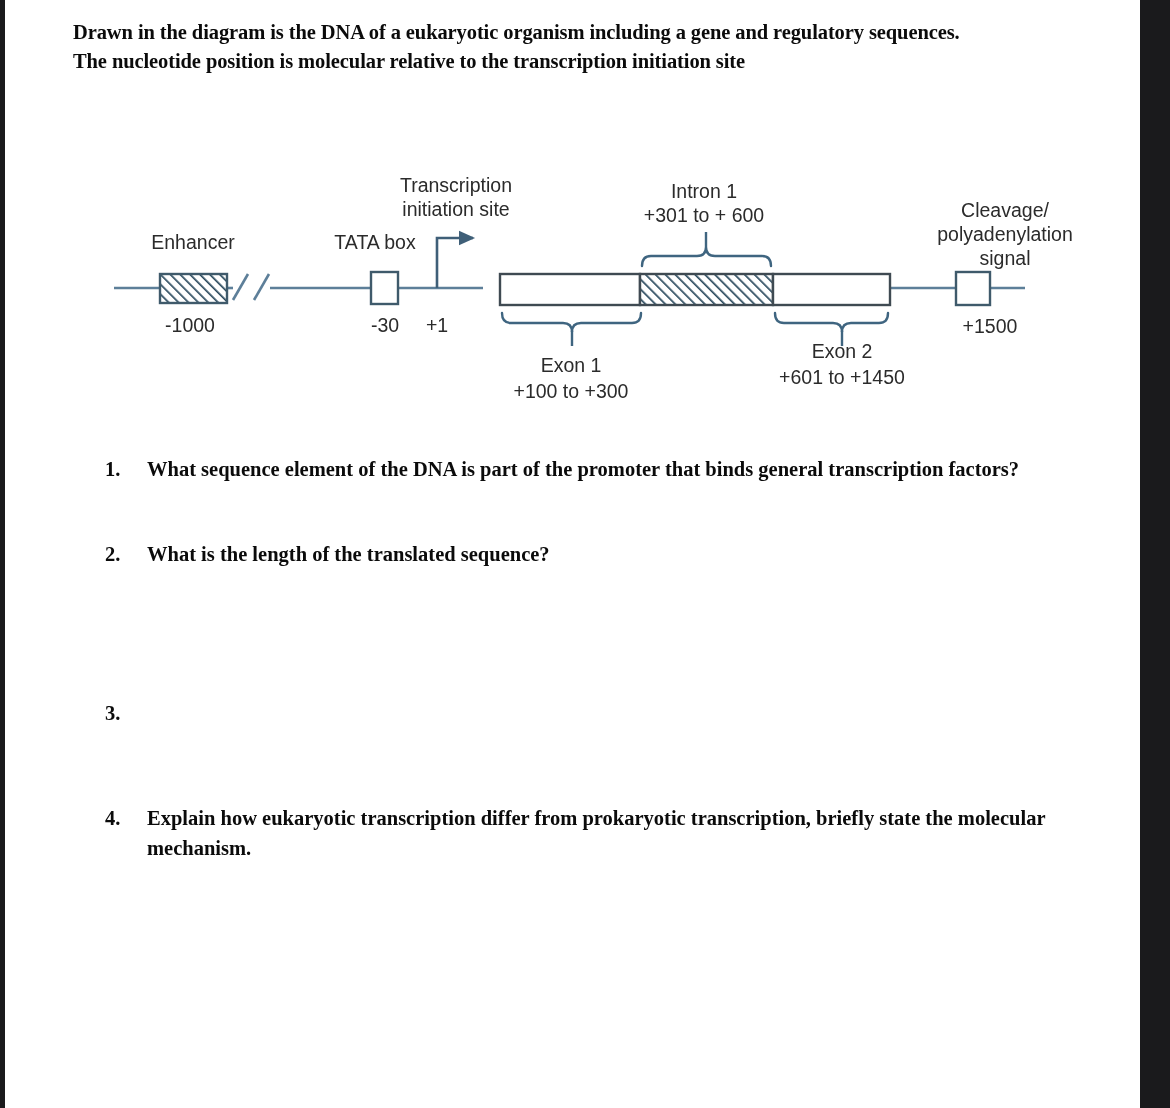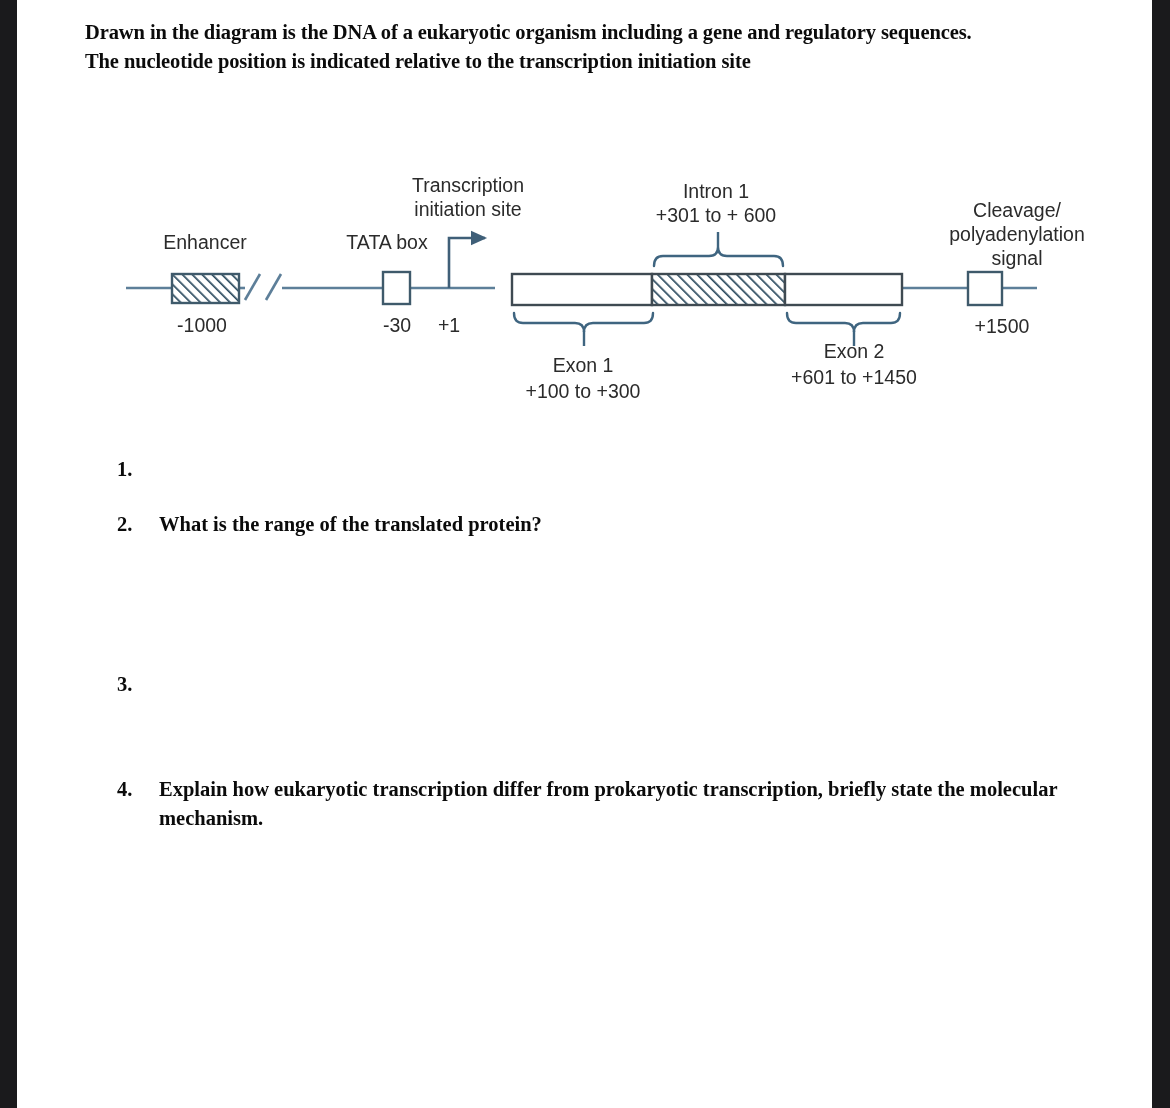--- a/index.html
+++ b/index.html
@@ -8,21 +8,21 @@
     background: #1a1a1c;
   }
   body {
     width: 1170px;
     height: 1108px;
     font-family: "Liberation Sans", sans-serif;
     overflow: hidden;
   }
   #page {
     position: absolute;
-    left: 17px;
+    left: 5px;
     top: 0px;
     width: 1135px;
     height: 1108px;
     background: #ffffff;
   }
 
   
   .intro {
     position: absolute;
     left: 68px;
@@ -80,21 +80,21 @@
   .q-3 { top: 185px; }
   .q-4 { top: 290px; }
 </style>
 </head>
 <body>
 
 <div id="page">
 
   <div class="intro">
     <div>Drawn in the diagram is the DNA of a eukaryotic organism including a gene and regulatory sequences.</div>
-    <div>The nucleotide position is indicated relative to the transcription initiation site</div>
+    <div>The nucleotide position is molecular relative to the transcription initiation site</div>
   </div>
 
   <div id="diagram">
     <svg width="1135" height="260" viewBox="0 0 1135 260" xmlns="http://www.w3.org/2000/svg">
       <defs>
         <pattern id="hatchPattern" width="7" height="7" patternTransform="rotate(-45)" patternUnits="userSpaceOnUse">
           <rect width="7" height="7" fill="#ffffff"></rect>
           <line x1="0" y1="0" x2="0" y2="7" stroke="#2b4a5e" stroke-width="3.4"></line>
         </pattern>
         <marker id="arrowHead" markerWidth="7" markerHeight="7" refX="5.4" refY="3.1" orient="auto">
@@ -161,25 +161,26 @@
       <text class="dtext" x="1000" y="91" text-anchor="middle">polyadenylation</text>
       <text class="dtext" x="1000" y="115" text-anchor="middle">signal</text>
       <text class="dtext" x="985" y="183" text-anchor="middle">+1500</text>
     </svg>
   </div>
 
   <div class="qlist">
 
     <div class="q q-1">
       <span class="num">1.</span>
+      <span>What sequence element of the DNA is part of the promoter that binds general transcription factors?</span>
     </div>
 
     <div class="q q-2">
       <span class="num">2.</span>
-      <span>What is the range of the translated protein?</span>
+      <span>What is the length of the translated sequence?</span>
     </div>
 
     <div class="q q-3">
       <span class="num">3.</span>
     </div>
 
     <div class="q q-4">
       <span class="num">4.</span>
       <span>Explain how eukaryotic transcription differ from prokaryotic transcription, briefly state the molecular mechanism.</span>
     </div>

